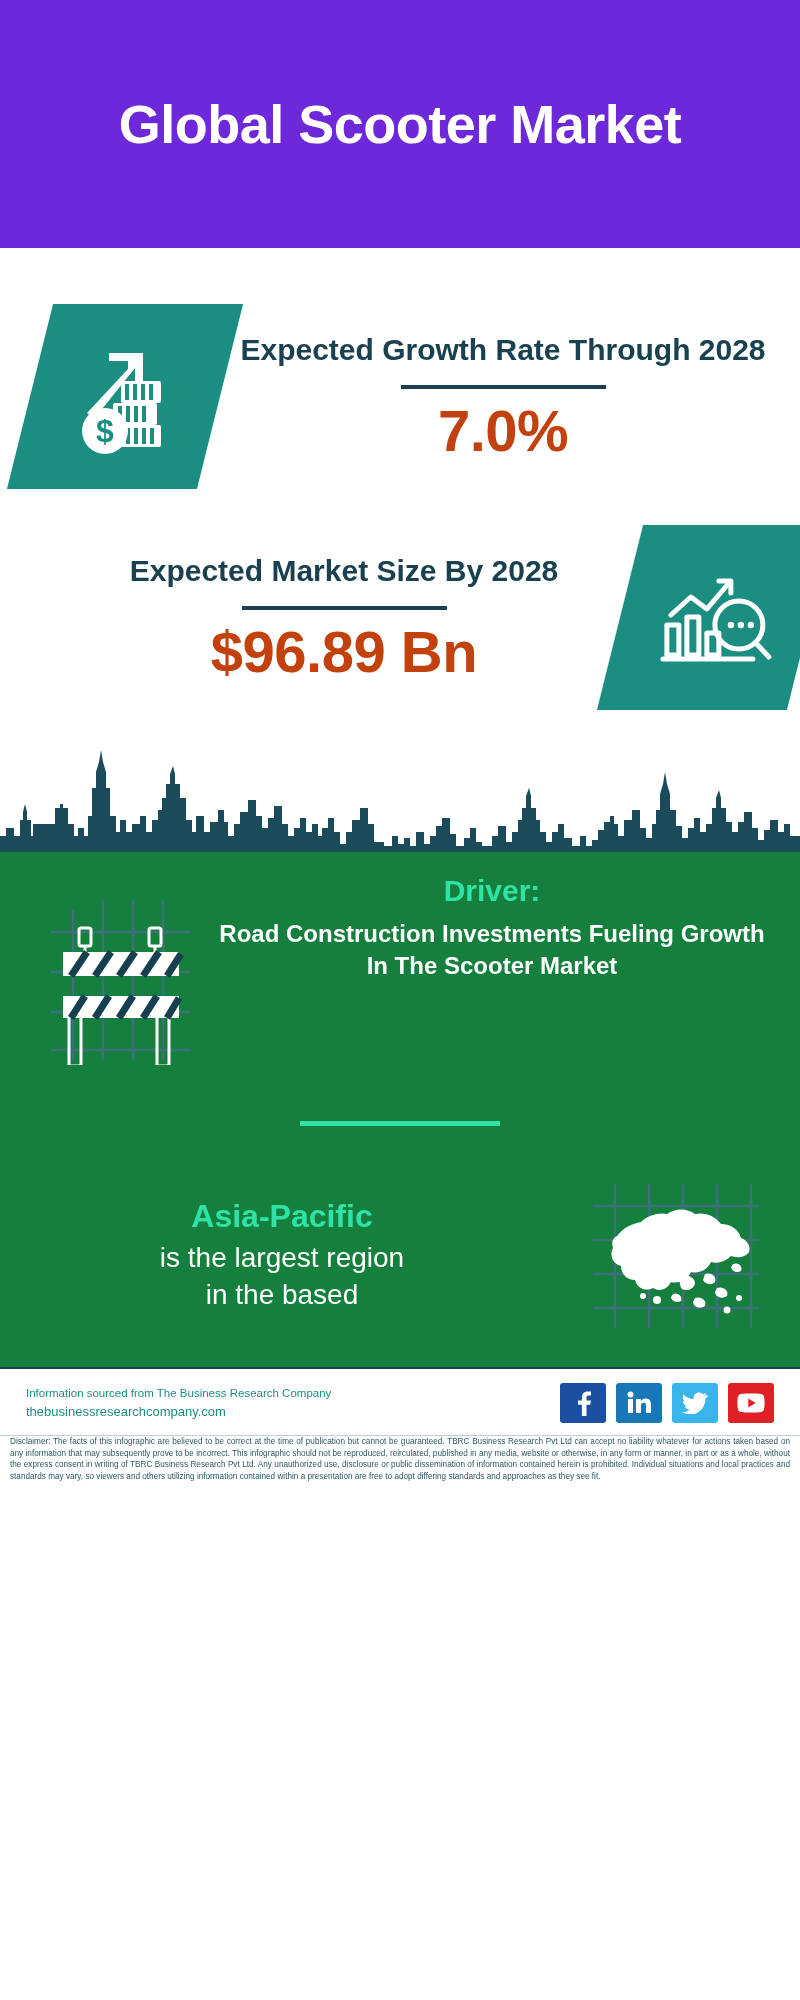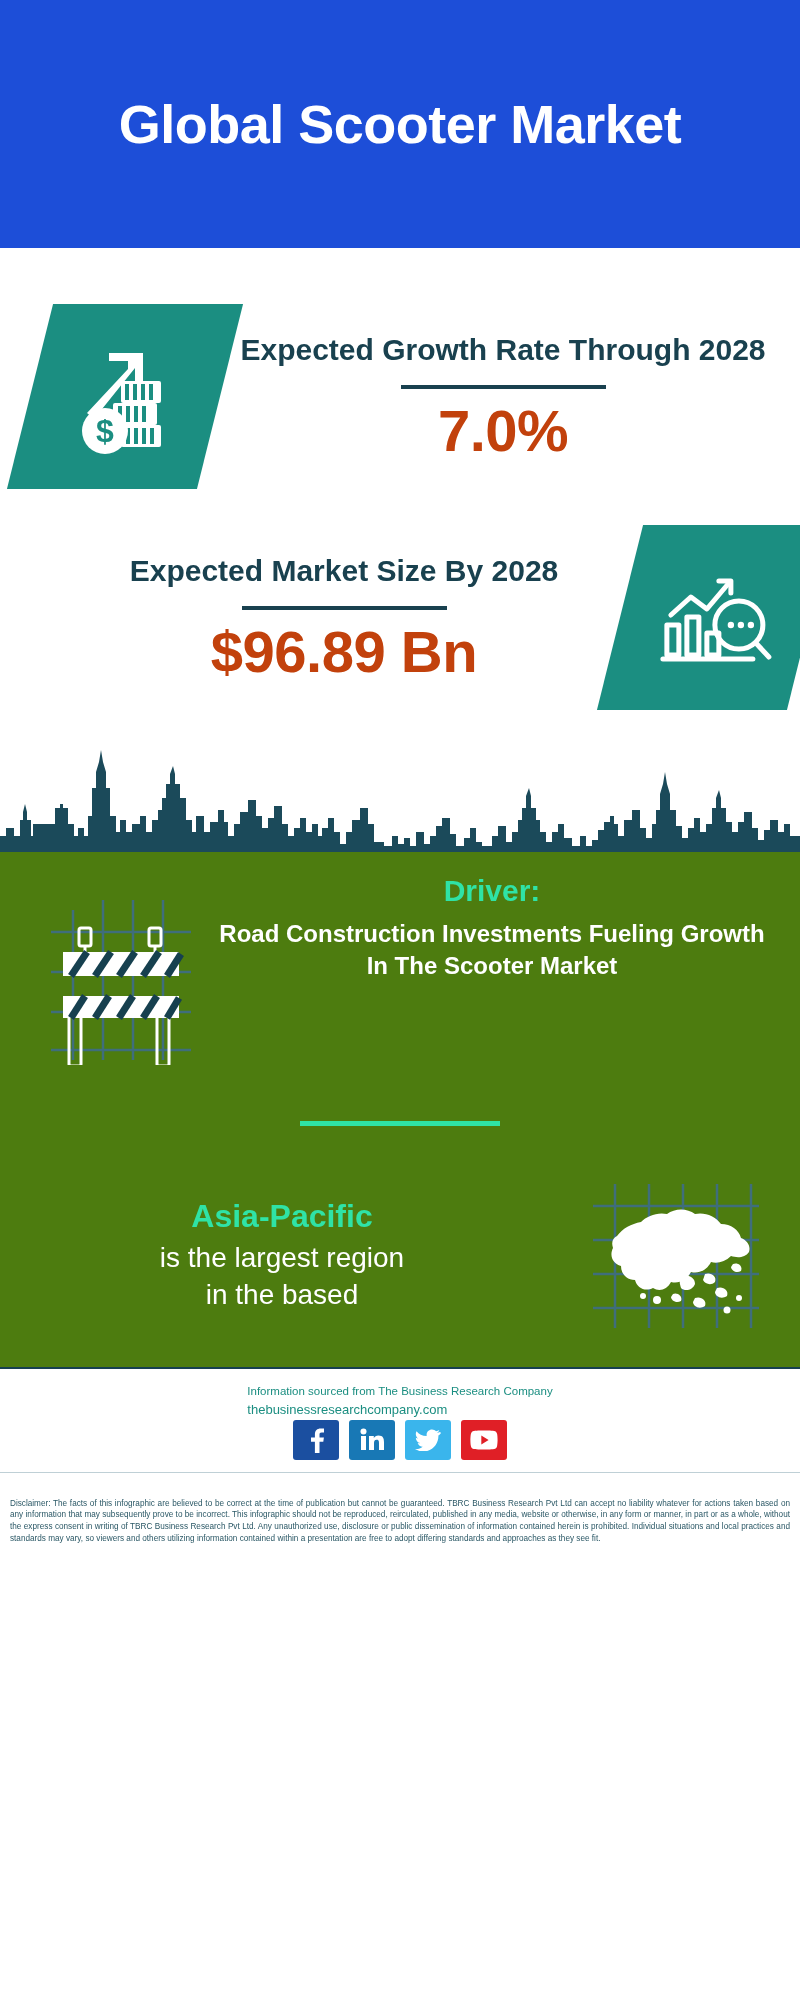--- a/index.html
+++ b/index.html
@@ -9,21 +9,21 @@
     background: #ffffff;
     width: 800px;
     height: 2000px;
     position: relative;
     overflow: hidden;
   }
   .page { width: 800px; height: 2000px; position: relative; background:#fff; }
 
   
   .header {
-    background: #1d4ed8;
+    background: #6d28d9;
     height: 248px;
     display: flex;
     align-items: center;
     justify-content: center;
     padding: 0 60px;
   }
   .header-title {
     color: #ffffff;
     font-size: 54px;
     font-weight: bold;
@@ -77,21 +77,21 @@
 
   .block1 { margin-top: 46px; padding-left: 30px; padding-right: 14px; }
   .block2 { margin-top: 36px; padding-left: 28px; padding-right: 30px; margin-left: 40px; }
 
   
   .skyline-wrap { margin-top: 22px; line-height: 0; }
   .skyline-wrap svg { display: block; width: 800px; height: 120px; }
 
   
   .dark {
-    background: #4d7c0f;
+    background: #15803d;
     padding: 8px 0 0 0;
     position: relative;
   }
 
   .driver-row {
     display: flex;
     align-items: flex-start;
     padding: 14px 26px 0 26px;
   }
   .driver-icon { flex: 0 0 190px; display:flex; align-items:center; justify-content:center; padding-top: 6px;}
@@ -139,21 +139,20 @@
   .region-map { flex: 0 0 200px; display:flex; align-items:center; justify-content:center; }
 
   
   .footer-bar {
     background: #ffffff;
     padding: 14px 26px 12px 26px;
     display: flex;
     align-items: center;
     justify-content: space-between;
     border-top: 2px solid #16404f;
-    flex-direction: column;
   }
   .footer-left { line-height: 1.5; }
   .footer-src {
     color: #1b8e81;
     font-size: 11.5px;
   }
   .footer-url {
     color: #1b8e81;
     font-size: 13px;
   }
@@ -161,21 +160,21 @@
   .soc {
     width: 46px; height: 40px;
     border-radius: 3px;
     display: flex; align-items: center; justify-content: center;
     color: #fff; font-weight: bold;
   }
   .soc svg { display:block; }
 
   .disclaimer {
     border-top: 1px solid #bfd0d6;
-    padding: 25px 10px 10px 10px;
+    padding: 0 10px 10px 10px;
     color: #2b5866;
     font-size: 8.2px;
     line-height: 1.42;
     text-align: justify;
   }
 </style>
 </head>
 <body>
 
 <div class="page">

